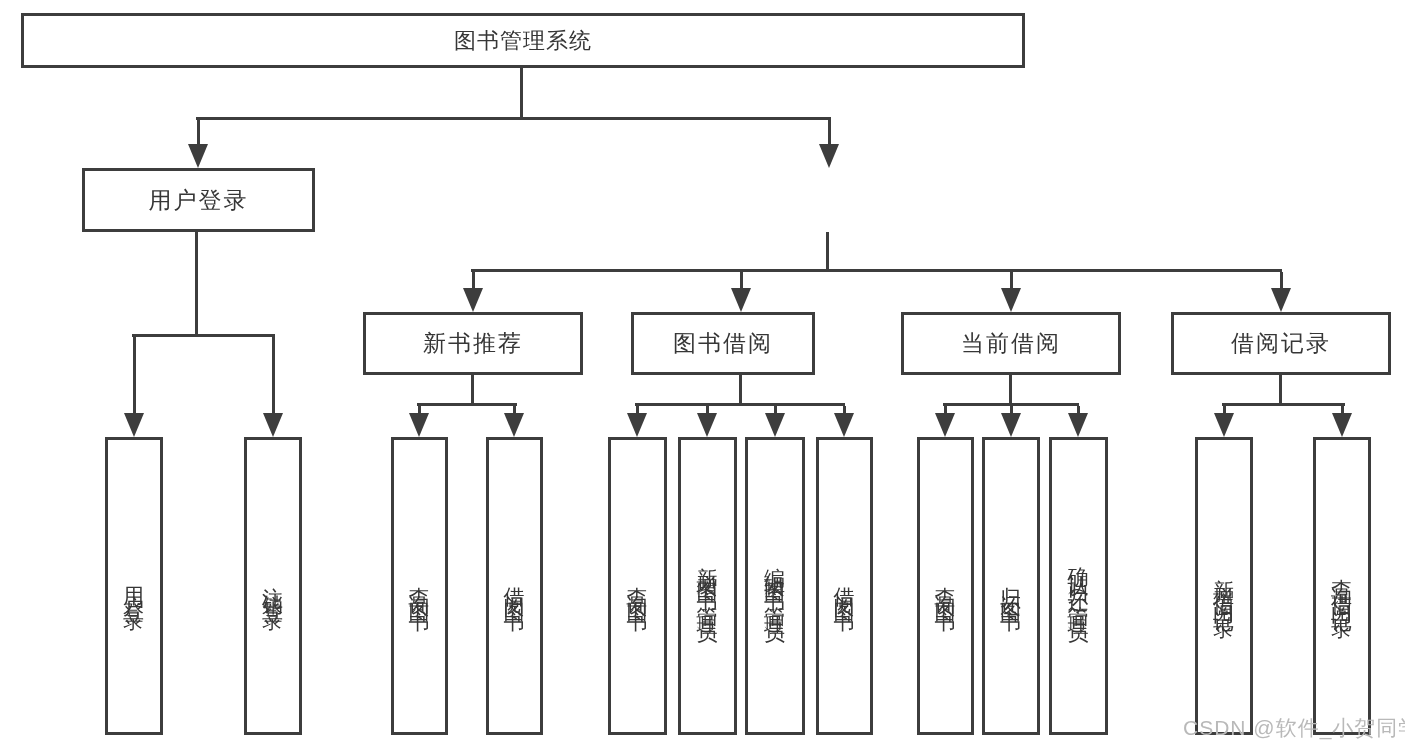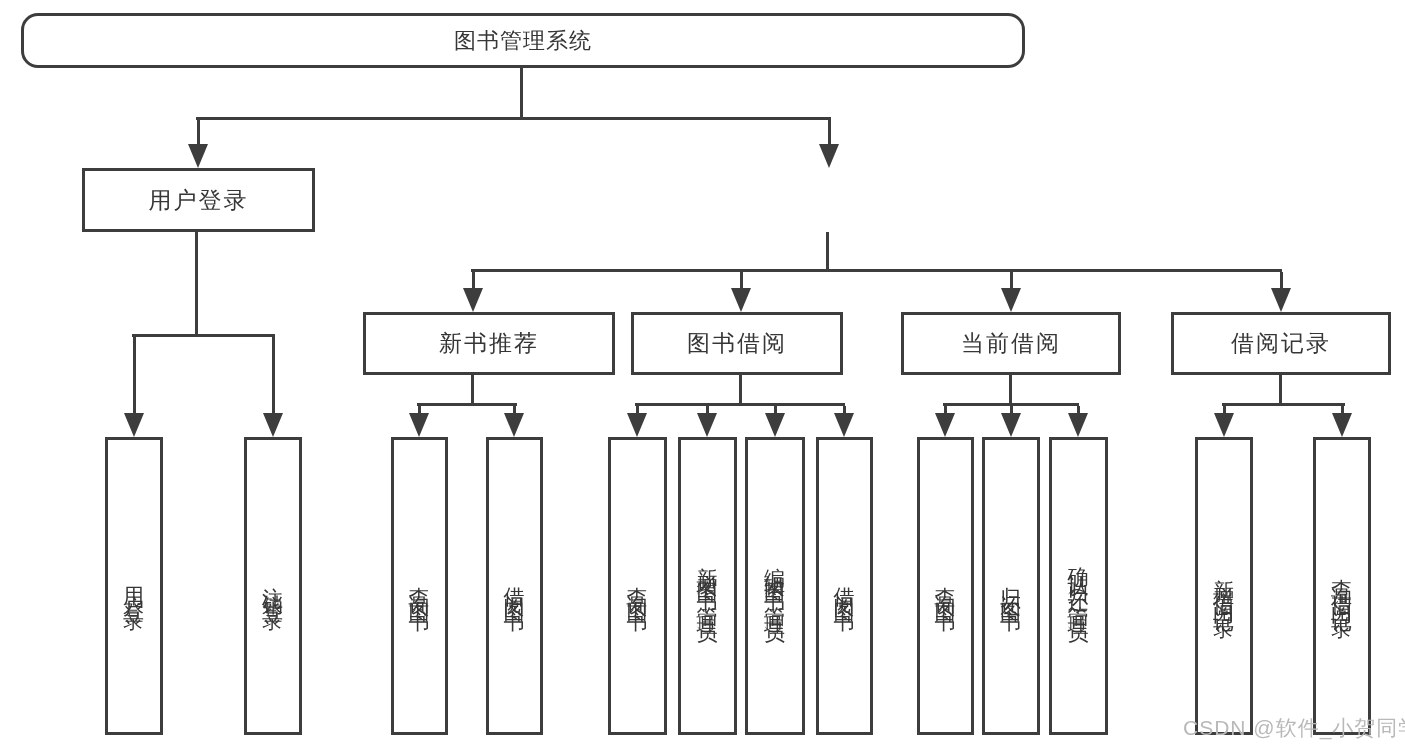--- a/index.html
+++ b/index.html
@@ -37,21 +37,21 @@
   .watermark{
     position:absolute;left:1183px;top:714px;font-size:21px;
     color:var(--wm);white-space:nowrap;letter-spacing:1px;
   }
 </style>
 </head>
 <body>
 
 <div class="canvas">
 
-  <div class="box rootbox" style="left:21px;top:13px;width:1004px;height:55px;border-radius:17px;">
+  <div class="box rootbox" style="left:21px;top:13px;width:1004px;height:55px;">
     <span>图书管理系统</span>
   </div>
 
   <div class="vline" style="left:520px;top:68px;height:52px;"></div>
   <div class="hline" style="left:196px;top:117px;width:635px;"></div>
   <div class="arrow" style="left:188px;top:120px;height:48px;">
     <div class="shaft"></div>
       <div class="head"></div>
   </div>
   <div class="arrow" style="left:819px;top:120px;height:48px;">
@@ -93,24 +93,24 @@
   </div>
   <div class="arrow" style="left:1001px;top:272px;height:40px;">
     <div class="shaft"></div>
       <div class="head"></div>
   </div>
   <div class="arrow" style="left:1271px;top:272px;height:40px;">
     <div class="shaft"></div>
       <div class="head"></div>
   </div>
 
-  <div class="box hbox" style="left:363px;top:312px;width:252px;height:63px;">
+  <div class="box hbox" style="left:363px;top:312px;width:220px;height:63px;">
     <span>新书推荐</span>
   </div>
-  <div class="box hbox" style="left:631px;top:312px;width:212px;height:63px;">
+  <div class="box hbox" style="left:631px;top:312px;width:184px;height:63px;">
     <span>图书借阅</span>
   </div>
   <div class="box hbox" style="left:901px;top:312px;width:220px;height:63px;">
     <span>当前借阅</span>
   </div>
   <div class="box hbox" style="left:1171px;top:312px;width:220px;height:63px;">
     <span>借阅记录</span>
   </div>
 
   <div class="vline" style="left:471px;top:375px;height:31px;"></div>

